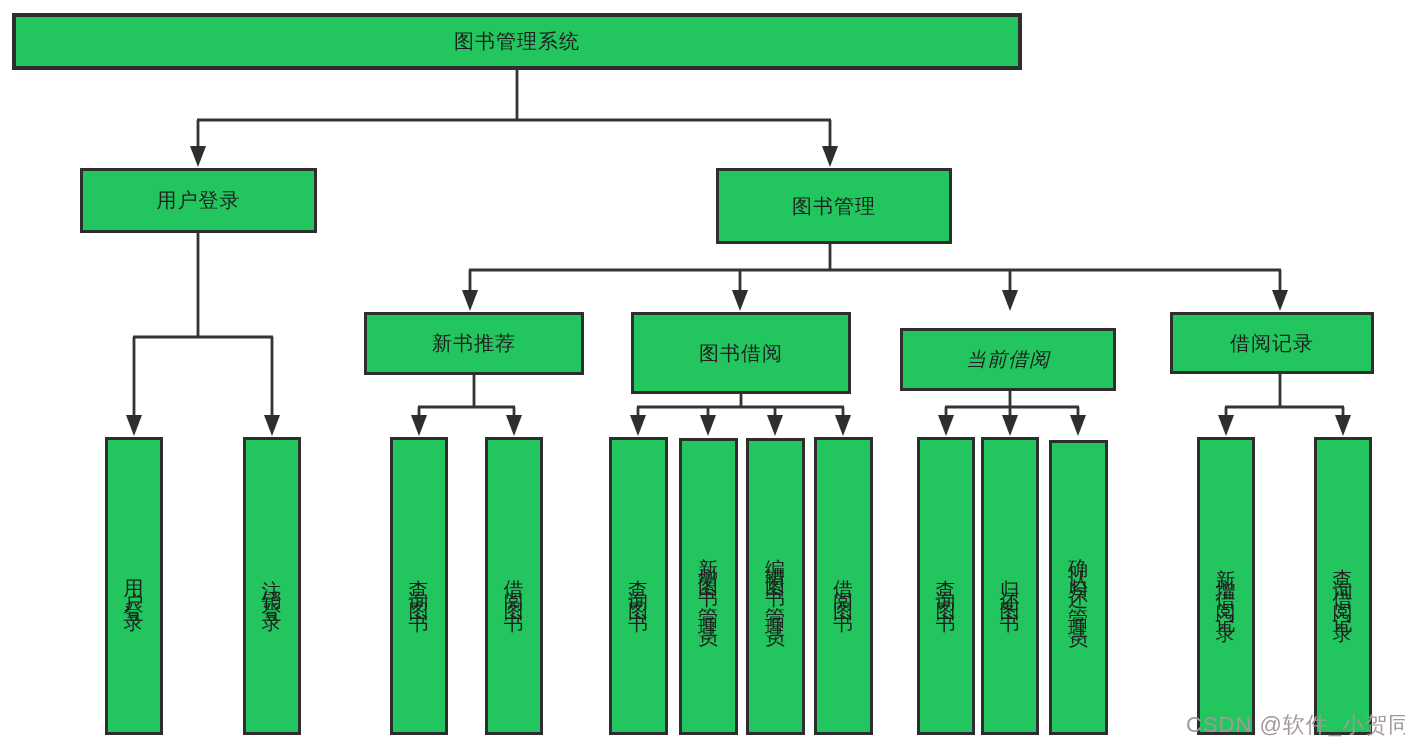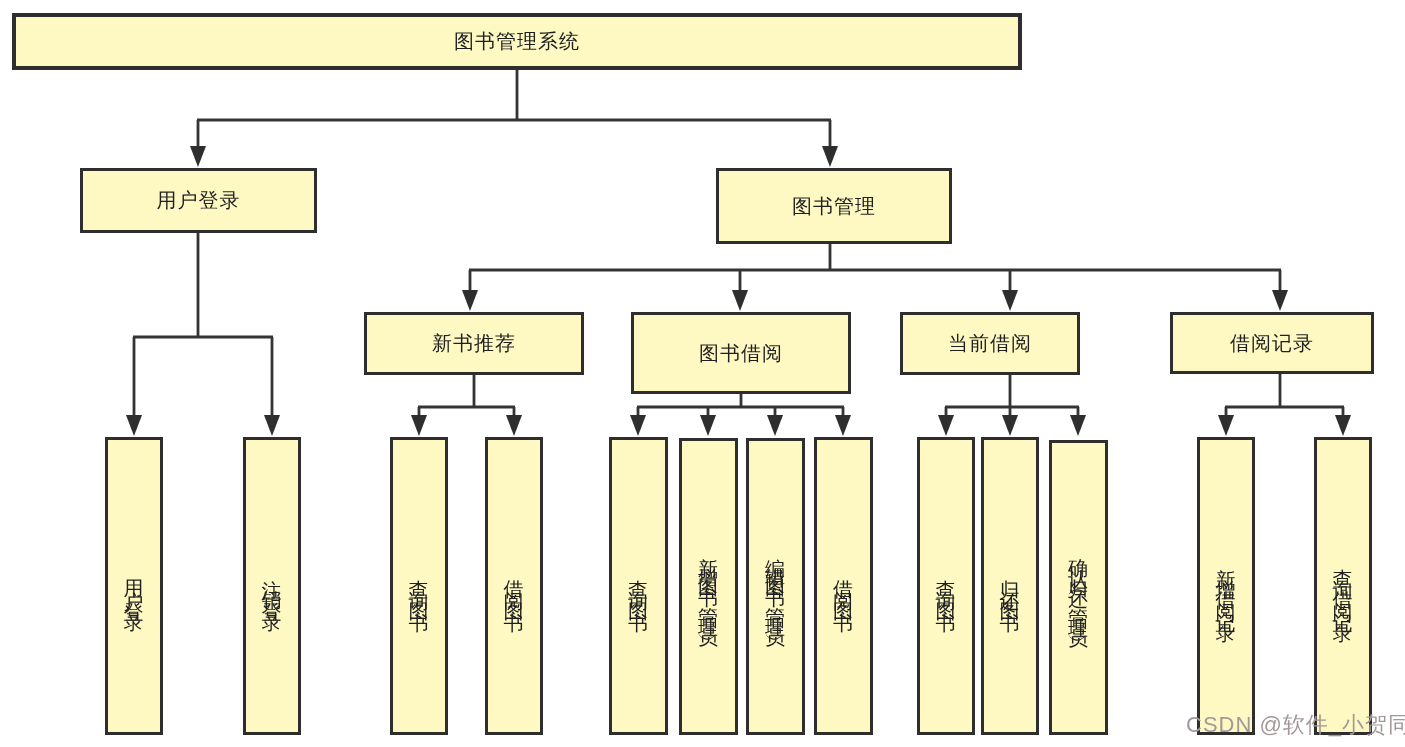--- a/index.html
+++ b/index.html
@@ -18,21 +18,21 @@
   }
   .connectors {
     position: absolute;
     left: 0;
     top: 0;
     z-index: 0;
   }
   .box {
     position: absolute;
     box-sizing: border-box;
-    background: #fef9c3;
+    background: #22c55e;
     border: 3px solid #2e2e2e;
     display: flex;
     align-items: center;
     justify-content: center;
     z-index: 1;
   }
   .hbox span {
     font-size: 20px;
     letter-spacing: 1px;
     white-space: nowrap;
@@ -134,21 +134,21 @@
   <div class="box hbox" style="left:716px; top:168px; width:236px; height:76px;">
     <span>图书管理</span>
   </div>
 
   <div class="box hbox" style="left:364px; top:312px; width:220px; height:63px;justify-content:center;">
     <span>新书推荐</span>
   </div>
   <div class="box hbox" style="left:631px; top:312px; width:220px; height:82px;">
     <span>图书借阅</span>
   </div>
-  <div class="box hbox" style="left:900px; top:312px; width:180px; height:63px;">
+  <div class="box hbox" style="left:900px; top:328px; width:216px; height:63px;font-style:italic;">
     <span>当前借阅</span>
   </div>
   <div class="box hbox" style="left:1170px; top:312px; width:204px; height:62px;">
     <span>借阅记录</span>
   </div>
 
   <div class="box vbox" style="left:105px; top:437px; width:58px; height:298px;">
     <span>用户登录</span>
   </div>
   <div class="box vbox" style="left:243px; top:437px; width:58px; height:298px;">

